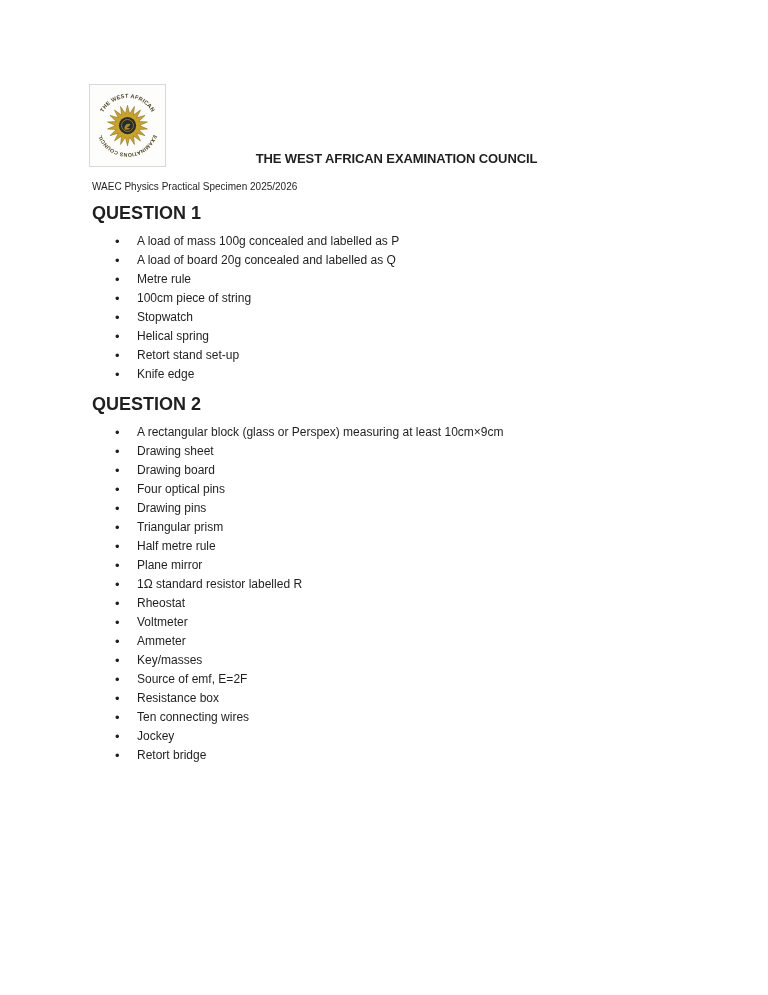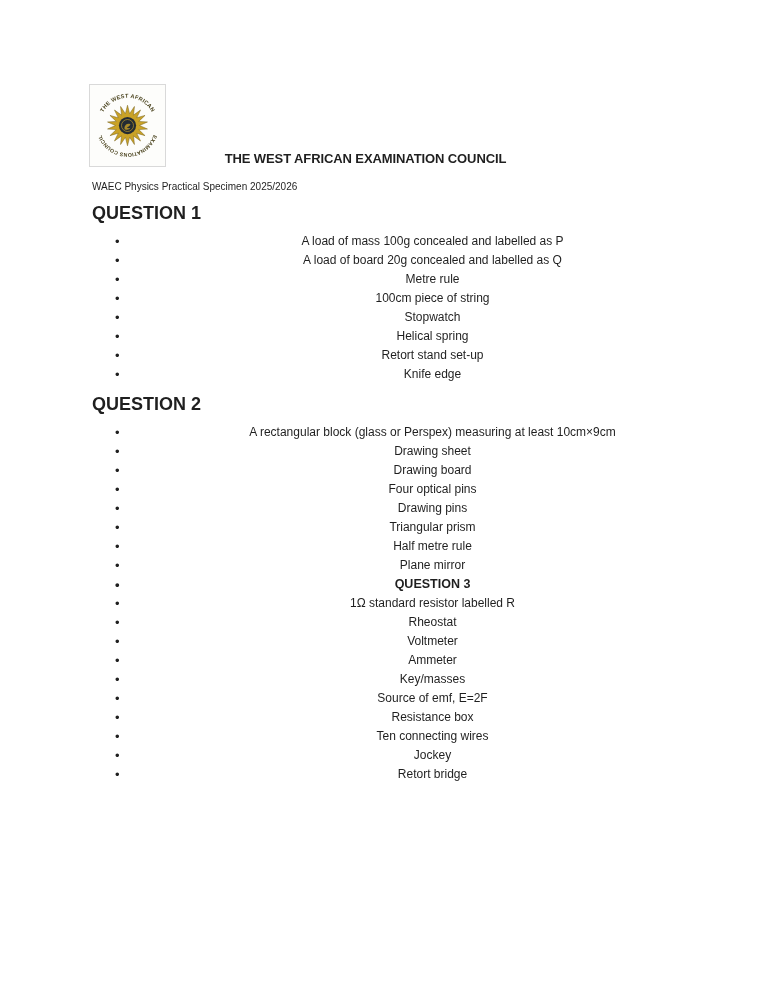--- a/index.html
+++ b/index.html
@@ -26,20 +26,21 @@
   .doc-title {
     position: absolute;
     top: 149px;
     left: 0;
     width: 731px;
     text-align: center;
     font-size: 13px;
     font-weight: bold;
     line-height: 19px;
     letter-spacing: -0.1px;
+    padding-left: 31px;
   }
   .doc-subtitle {
     position: absolute;
     top: 177px;
     left: 92px;
     font-size: 10px;
     line-height: 19px;
   }
   .sections {
     position: absolute;
@@ -51,21 +52,20 @@
     font-size: 18px;
     font-weight: bold;
     line-height: 19px;
     margin-top: 11px;
   }
   .q-heading:first-child { margin-top: 0; }
   ul.items {
     list-style: none;
     margin: 9px 0 0 0;
     padding: 0;
-    text-align: center;
   }
   ul.items li.item {
     position: relative;
     font-size: 12px;
     line-height: 19px;
     padding-left: 45px;
   }
   ul.items li.item::before {
     content: "\2022";
     position: absolute;
@@ -120,21 +120,20 @@
       <div class="q-heading">QUESTION 2</div>
       <ul class="items">
         <li class="item">A rectangular block (glass or Perspex) measuring at least 10cm×9cm</li>
         <li class="item">Drawing sheet</li>
         <li class="item">Drawing board</li>
         <li class="item">Four optical pins</li>
         <li class="item">Drawing pins</li>
         <li class="item">Triangular prism</li>
         <li class="item">Half metre rule</li>
         <li class="item">Plane mirror</li>
-        <li class="item bold">QUESTION 3</li>
         <li class="item">1Ω standard resistor labelled R</li>
         <li class="item">Rheostat</li>
         <li class="item">Voltmeter</li>
         <li class="item">Ammeter</li>
         <li class="item">Key/masses</li>
         <li class="item">Source of emf, E=2F</li>
         <li class="item">Resistance box</li>
         <li class="item">Ten connecting wires</li>
         <li class="item">Jockey</li>
         <li class="item">Retort bridge</li>

